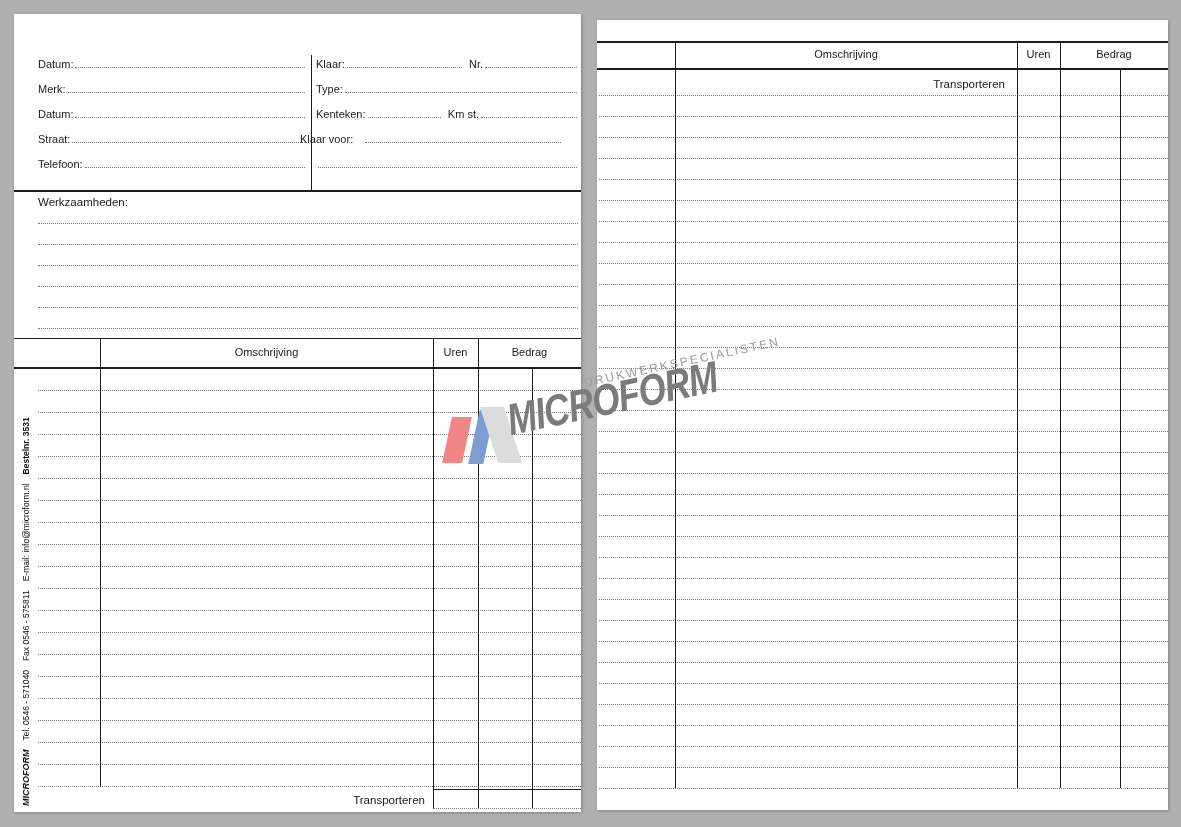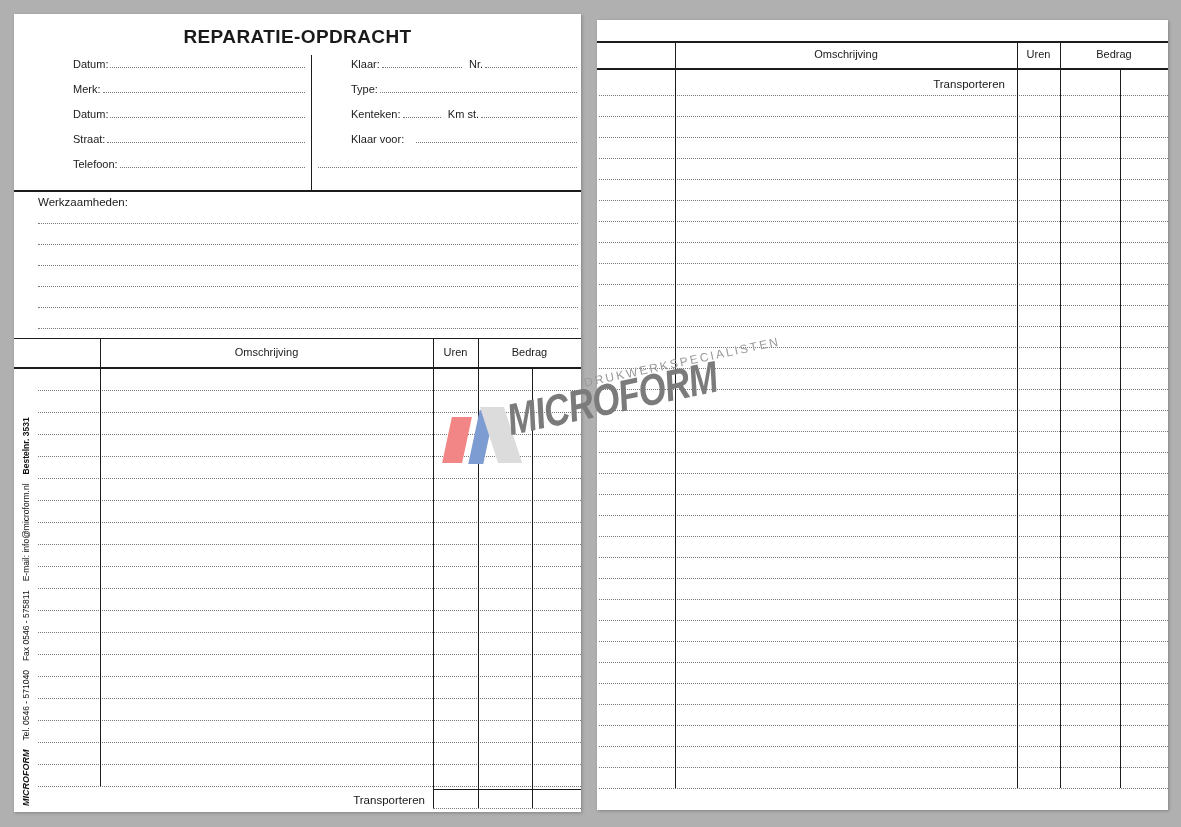--- a/index.html
+++ b/index.html
@@ -20,21 +20,21 @@
   .hline.thick{border-top-width:2.5px;}
   .vline{position:absolute;width:0;border-left:1.5px solid #1c1c1c;}
   .dotline{position:absolute;height:0;border-top:1px dotted #787878;}
 
   .title{
     position:absolute;left:0;right:0;top:12px;
     text-align:center;font-size:19px;font-weight:bold;letter-spacing:.4px;
   }
 
   .frow{position:absolute;display:flex;align-items:flex-end;height:18px;font-size:11px;}
-  .frow .lbl{white-space:nowrap;padding-bottom:1px;margin-left:35px;}
+  .frow .lbl{white-space:nowrap;padding-bottom:1px;}
   .frow .dots{flex:1;border-bottom:1px dotted #787878;margin:0 1px 3px 2px;height:0;align-self:flex-end;}
   .frow .dots.fixed{flex:0 0 auto;}
   .frow .lbl.mid{margin-left:6px;}
 
   .col-head{position:absolute;font-size:11px;text-align:center;}
   .carry{position:absolute;font-size:11.5px;text-align:right;}
 
   .sidebar{
     position:absolute;left:7px;top:792px;
     transform:rotate(-90deg);transform-origin:0 0;
@@ -59,21 +59,20 @@
     position:absolute;left:583px;top:377px;
     font-size:12px;letter-spacing:2.2px;line-height:1;
     transform:rotate(-12deg);transform-origin:0 0;white-space:nowrap;
   }
 </style>
 </head>
 <body style="background: rgb(176, 176, 176);">
 
 <div class="page" id="left-page">
 
-  <div class="title">REPARATIE-OPDRACHT</div>
 
   <div>
     <div class="frow" style="left:24px;top:39px;width:268px;">
       <span class="lbl">Datum:</span>
         <span class="dots"></span>
     </div>
     <div class="frow" style="left:24px;top:64px;width:268px;">
       <span class="lbl">Merk:</span>
         <span class="dots"></span>
     </div>
@@ -103,21 +102,21 @@
     <div class="frow" style="left:302px;top:64px;width:262px;text-align:right;">
       <span class="lbl">Type:</span>
         <span class="dots"></span>
     </div>
     <div class="frow" style="left:302px;top:89px;width:262px;text-align:center;">
       <span class="lbl">Kenteken:</span>
         <span class="dots"></span>
         <span class="lbl mid">Km st.</span>
         <span class="dots fixed" style="width:96px;"></span>
     </div>
-    <div class="frow" style="left:302px;top:114px;width:262px;gap:10px;">
+    <div class="frow" style="left:286px;top:114px;width:262px;gap:10px;">
       <span class="lbl">Klaar voor:</span>
         <span class="dots"></span>
     </div>
     <div class="frow" style="left:302px;top:139px;width:262px;">
       <span class="dots"></span>
     </div>
   </div>
 
   <div class="hline thick" style="left:0;right:0;top:176px;"></div>
 

